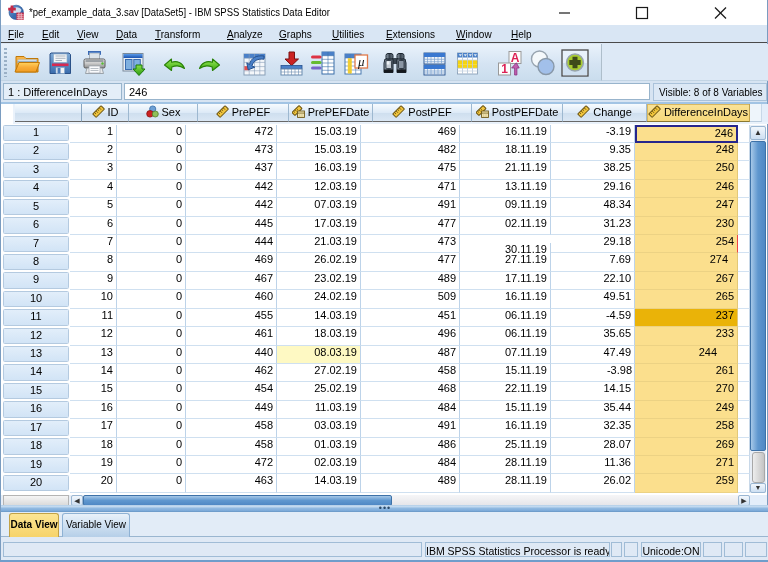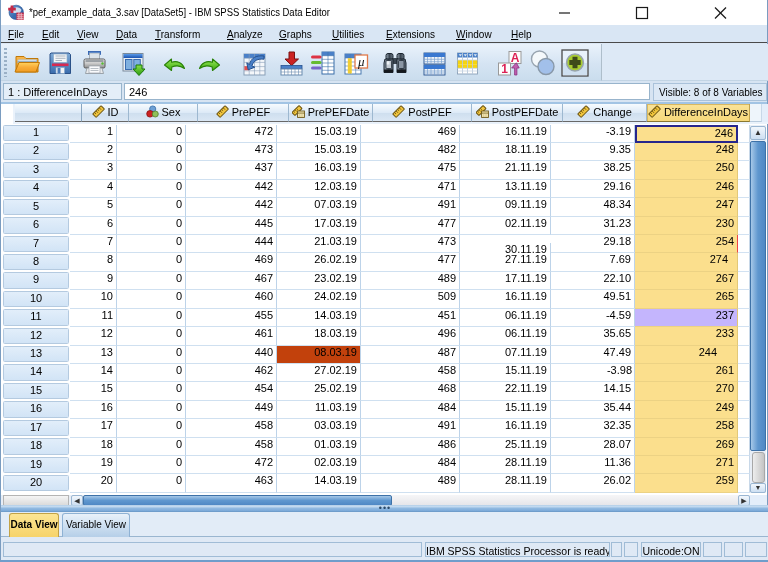--- a/index.html
+++ b/index.html
@@ -492,41 +492,41 @@
       </div>
       <div class="abs" style="left:0;top:204.70px;width:766px;height:18.42px">
         <div class="abs" style="left:2px;top:0.5px;width:66px;height:16.42px;background:linear-gradient(#e2eefa,#d2e4f6);border:1px solid #b4cae0;border-radius:1.5px;text-align:center;padding-top:0;line-height:12.5px">11</div>
         <div class="abs" style="left:69px;top:0;width:47px;height:18.42px;background:#fff;border-right:1px solid #bdd3e9;border-bottom:1px solid #cfe0f0;text-align:right;padding:0 3px 0 0;line-height:12.5px">11</div>
         <div class="abs" style="left:116px;top:0;width:69px;height:18.42px;background:#fff;border-right:1px solid #bdd3e9;border-bottom:1px solid #cfe0f0;text-align:right;padding:0 3px 0 0;line-height:12.5px">0</div>
         <div class="abs" style="left:185px;top:0;width:91px;height:18.42px;background:#fff;border-right:1px solid #bdd3e9;border-bottom:1px solid #cfe0f0;text-align:right;padding:0 3px 0 0;line-height:12.5px">455</div>
         <div class="abs" style="left:276px;top:0;width:84px;height:18.42px;background:#fff;border-right:1px solid #bdd3e9;border-bottom:1px solid #cfe0f0;text-align:right;padding:0 3px 0 0;line-height:12.5px">14.03.19</div>
         <div class="abs" style="left:360px;top:0;width:99px;height:18.42px;background:#fff;border-right:1px solid #bdd3e9;border-bottom:1px solid #cfe0f0;text-align:right;padding:0 3px 0 0;line-height:12.5px">451</div>
         <div class="abs" style="left:459px;top:0;width:91px;height:18.42px;background:#fff;border-right:1px solid #bdd3e9;border-bottom:1px solid #cfe0f0;text-align:right;padding:0 3px 0 0;line-height:12.5px">06.11.19</div>
         <div class="abs" style="left:550px;top:0;width:84px;height:18.42px;background:#fff;border-right:1px solid #bdd3e9;border-bottom:1px solid #cfe0f0;text-align:right;padding:0 3px 0 0;line-height:12.5px">-4.59</div>
-        <div class="abs" style="left:634px;top:0;width:103px;height:18.42px;background:#c4b5fd;border-right:1px solid #e2c878;border-bottom:1px solid #ecd284;text-align:right;padding:0 3px 0 0;line-height:12.5px">237</div>
+        <div class="abs" style="left:634px;top:0;width:103px;height:18.42px;background:#eab308;border-right:1px solid #e2c878;border-bottom:1px solid #ecd284;text-align:right;padding:0 3px 0 0;line-height:12.5px">237</div>
         <div class="abs" style="left:737px;top:0;width:12px;height:18.42px;background:#fff;border-bottom:1px solid #d2e2f2;border-right:1px solid #c8d8e8"></div>
       </div>
       <div class="abs" style="left:0;top:223.12px;width:766px;height:18.42px">
         <div class="abs" style="left:2px;top:0.5px;width:66px;height:16.42px;background:linear-gradient(#e2eefa,#d2e4f6);border:1px solid #b4cae0;border-radius:1.5px;text-align:center;padding-top:0;line-height:12.5px">12</div>
         <div class="abs" style="left:69px;top:0;width:47px;height:18.42px;background:#fff;border-right:1px solid #bdd3e9;border-bottom:1px solid #cfe0f0;text-align:right;padding:0 3px 0 0;line-height:12.5px">12</div>
         <div class="abs" style="left:116px;top:0;width:69px;height:18.42px;background:#fff;border-right:1px solid #bdd3e9;border-bottom:1px solid #cfe0f0;text-align:right;padding:0 3px 0 0;line-height:12.5px">0</div>
         <div class="abs" style="left:185px;top:0;width:91px;height:18.42px;background:#fff;border-right:1px solid #bdd3e9;border-bottom:1px solid #cfe0f0;text-align:right;padding:0 3px 0 0;line-height:12.5px">461</div>
         <div class="abs" style="left:276px;top:0;width:84px;height:18.42px;background:#fff;border-right:1px solid #bdd3e9;border-bottom:1px solid #cfe0f0;text-align:right;padding:0 3px 0 0;line-height:12.5px">18.03.19</div>
         <div class="abs" style="left:360px;top:0;width:99px;height:18.42px;background:#fff;border-right:1px solid #bdd3e9;border-bottom:1px solid #cfe0f0;text-align:right;padding:0 3px 0 0;line-height:12.5px">496</div>
         <div class="abs" style="left:459px;top:0;width:91px;height:18.42px;background:#fff;border-right:1px solid #bdd3e9;border-bottom:1px solid #cfe0f0;text-align:right;padding:0 3px 0 0;line-height:12.5px">06.11.19</div>
         <div class="abs" style="left:550px;top:0;width:84px;height:18.42px;background:#fff;border-right:1px solid #bdd3e9;border-bottom:1px solid #cfe0f0;text-align:right;padding:0 3px 0 0;line-height:12.5px">35.65</div>
         <div class="abs" style="left:634px;top:0;width:103px;height:18.42px;background:#fbdf8d;border-right:1px solid #e2c878;border-bottom:1px solid #ecd284;text-align:right;padding:0 3px 0 0;line-height:12.5px">233</div>
         <div class="abs" style="left:737px;top:0;width:12px;height:18.42px;background:#fff;border-bottom:1px solid #d2e2f2;border-right:1px solid #c8d8e8"></div>
       </div>
       <div class="abs" style="left:0;top:241.54px;width:766px;height:18.42px">
         <div class="abs" style="left:2px;top:0.5px;width:66px;height:16.42px;background:linear-gradient(#e2eefa,#d2e4f6);border:1px solid #b4cae0;border-radius:1.5px;text-align:center;padding-top:0;line-height:12.5px">13</div>
         <div class="abs" style="left:69px;top:0;width:47px;height:18.42px;background:#fff;border-right:1px solid #bdd3e9;border-bottom:1px solid #cfe0f0;text-align:right;padding:0 3px 0 0;line-height:12.5px">13</div>
         <div class="abs" style="left:116px;top:0;width:69px;height:18.42px;background:#fff;border-right:1px solid #bdd3e9;border-bottom:1px solid #cfe0f0;text-align:right;padding:0 3px 0 0;line-height:12.5px">0</div>
         <div class="abs" style="left:185px;top:0;width:91px;height:18.42px;background:#fff;border-right:1px solid #bdd3e9;border-bottom:1px solid #cfe0f0;text-align:right;padding:0 3px 0 0;line-height:12.5px">440</div>
-        <div class="abs" style="left:276px;top:0;width:84px;height:18.42px;background:#c2410c;border-right:1px solid #bdd3e9;border-bottom:1px solid #cfe0f0;text-align:right;padding:0 3px 0 0;line-height:12.5px">08.03.19</div>
+        <div class="abs" style="left:276px;top:0;width:84px;height:18.42px;background:#fef9c3;border-right:1px solid #bdd3e9;border-bottom:1px solid #cfe0f0;text-align:right;padding:0 3px 0 0;line-height:12.5px">08.03.19</div>
         <div class="abs" style="left:360px;top:0;width:99px;height:18.42px;background:#fff;border-right:1px solid #bdd3e9;border-bottom:1px solid #cfe0f0;text-align:right;padding:0 3px 0 0;line-height:12.5px">487</div>
         <div class="abs" style="left:459px;top:0;width:91px;height:18.42px;background:#fff;border-right:1px solid #bdd3e9;border-bottom:1px solid #cfe0f0;text-align:right;padding:0 3px 0 0;line-height:12.5px">07.11.19</div>
         <div class="abs" style="left:550px;top:0;width:84px;height:18.42px;background:#fff;border-right:1px solid #bdd3e9;border-bottom:1px solid #cfe0f0;text-align:right;padding:0 3px 0 0;line-height:12.5px">47.49</div>
         <div class="abs" style="left:634px;top:0;width:103px;height:18.42px;background:#fbdf8d;border-right:1px solid #e2c878;border-bottom:1px solid #ecd284;text-align:right;padding:0 20px 0 0;line-height:12.5px">244</div>
         <div class="abs" style="left:737px;top:0;width:12px;height:18.42px;background:#fff;border-bottom:1px solid #d2e2f2;border-right:1px solid #c8d8e8"></div>
       </div>
       <div class="abs" style="left:0;top:259.96px;width:766px;height:18.42px">
         <div class="abs" style="left:2px;top:0.5px;width:66px;height:16.42px;background:linear-gradient(#e2eefa,#d2e4f6);border:1px solid #b4cae0;border-radius:1.5px;text-align:center;padding-top:0;line-height:12.5px">14</div>
         <div class="abs" style="left:69px;top:0;width:47px;height:18.42px;background:#fff;border-right:1px solid #bdd3e9;border-bottom:1px solid #cfe0f0;text-align:right;padding:0 3px 0 0;line-height:12.5px">14</div>
         <div class="abs" style="left:116px;top:0;width:69px;height:18.42px;background:#fff;border-right:1px solid #bdd3e9;border-bottom:1px solid #cfe0f0;text-align:right;padding:0 3px 0 0;line-height:12.5px">0</div>

